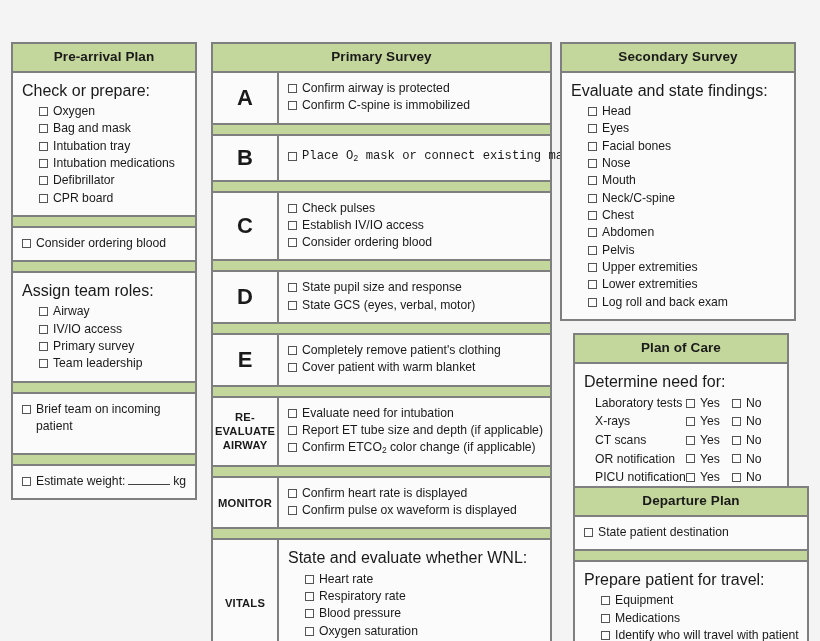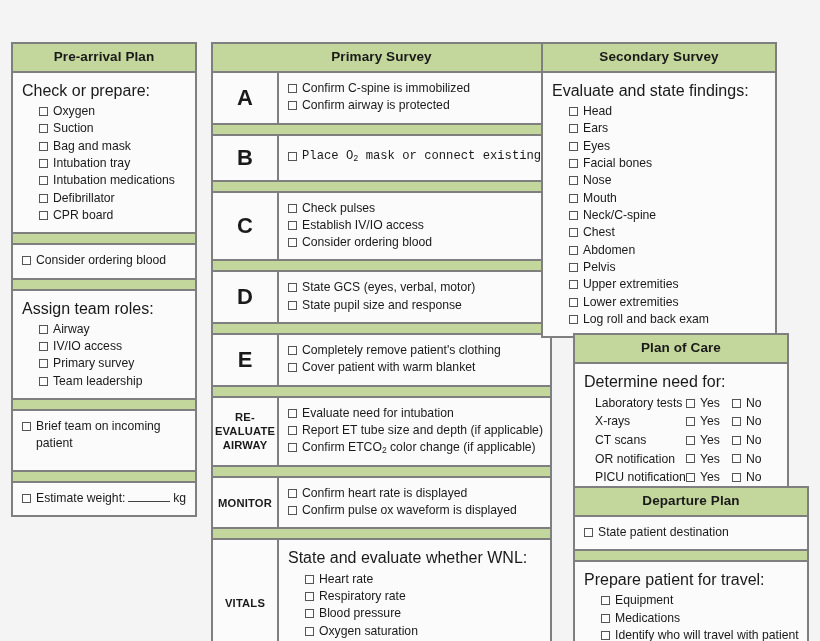--- a/index.html
+++ b/index.html
@@ -146,24 +146,20 @@
 
     <div class="block">
       <p class="lead">Check or prepare:</p>
       <ul class="cl indent">
         <li class="ci">
           <span class="box"></span>
           <span class="itxt">Oxygen</span>
         </li>
         <li class="ci">
           <span class="box"></span>
-          <span class="itxt">Suction</span>
-        </li>
-        <li class="ci">
-          <span class="box"></span>
           <span class="itxt">Bag and mask</span>
         </li>
         <li class="ci">
           <span class="box"></span>
           <span class="itxt">Intubation tray</span>
         </li>
         <li class="ci">
           <span class="box"></span>
           <span class="itxt">Intubation medications</span>
         </li>
@@ -240,25 +236,25 @@
 
   <section class="card" style="left:211px; top:42px; width:341px;">
     <div class="card-header">Primary Survey</div>
 
     <div class="psrow">
       <div class="pskey letter">A</div>
       <div class="psbody">
         <ul class="cl">
           <li class="ci">
             <span class="box"></span>
+            <span class="itxt">Confirm airway is protected</span>
+          </li>
+          <li class="ci">
+            <span class="box"></span>
             <span class="itxt">Confirm C-spine is immobilized</span>
-          </li>
-          <li class="ci">
-            <span class="box"></span>
-            <span class="itxt">Confirm airway is protected</span>
           </li>
         </ul>
       </div>
     </div>
 
     <div class="strip"></div>
 
     <div class="psrow">
       <div class="pskey letter">B</div>
       <div class="psbody" style="display:flex; align-items:center; min-height:44px;">
@@ -294,25 +290,25 @@
     </div>
 
     <div class="strip"></div>
 
     <div class="psrow">
       <div class="pskey letter">D</div>
       <div class="psbody">
         <ul class="cl">
           <li class="ci">
             <span class="box"></span>
+            <span class="itxt">State pupil size and response</span>
+          </li>
+          <li class="ci">
+            <span class="box"></span>
             <span class="itxt">State GCS (eyes, verbal, motor)</span>
-          </li>
-          <li class="ci">
-            <span class="box"></span>
-            <span class="itxt">State pupil size and response</span>
           </li>
         </ul>
       </div>
     </div>
 
     <div class="strip"></div>
 
     <div class="psrow">
       <div class="pskey letter">E</div>
       <div class="psbody">
@@ -394,35 +390,31 @@
           </li>
           <li class="ci">
             <span class="box"></span>
             <span class="itxt">Temperature</span>
           </li>
         </ul>
       </div>
     </div>
   </section>
 
-  <section class="card" style="left:541px; top:42px; width:236px;">
+  <section class="card" style="left:560px; top:42px; width:236px;">
     <div class="card-header">Secondary Survey</div>
     <div class="block">
       <p class="lead">Evaluate and state findings:</p>
       <ul class="cl indent">
         <li class="ci">
           <span class="box"></span>
           <span class="itxt">Head</span>
         </li>
         <li class="ci">
           <span class="box"></span>
-          <span class="itxt">Ears</span>
-        </li>
-        <li class="ci">
-          <span class="box"></span>
           <span class="itxt">Eyes</span>
         </li>
         <li class="ci">
           <span class="box"></span>
           <span class="itxt">Facial bones</span>
         </li>
         <li class="ci">
           <span class="box"></span>
           <span class="itxt">Nose</span>
         </li>

